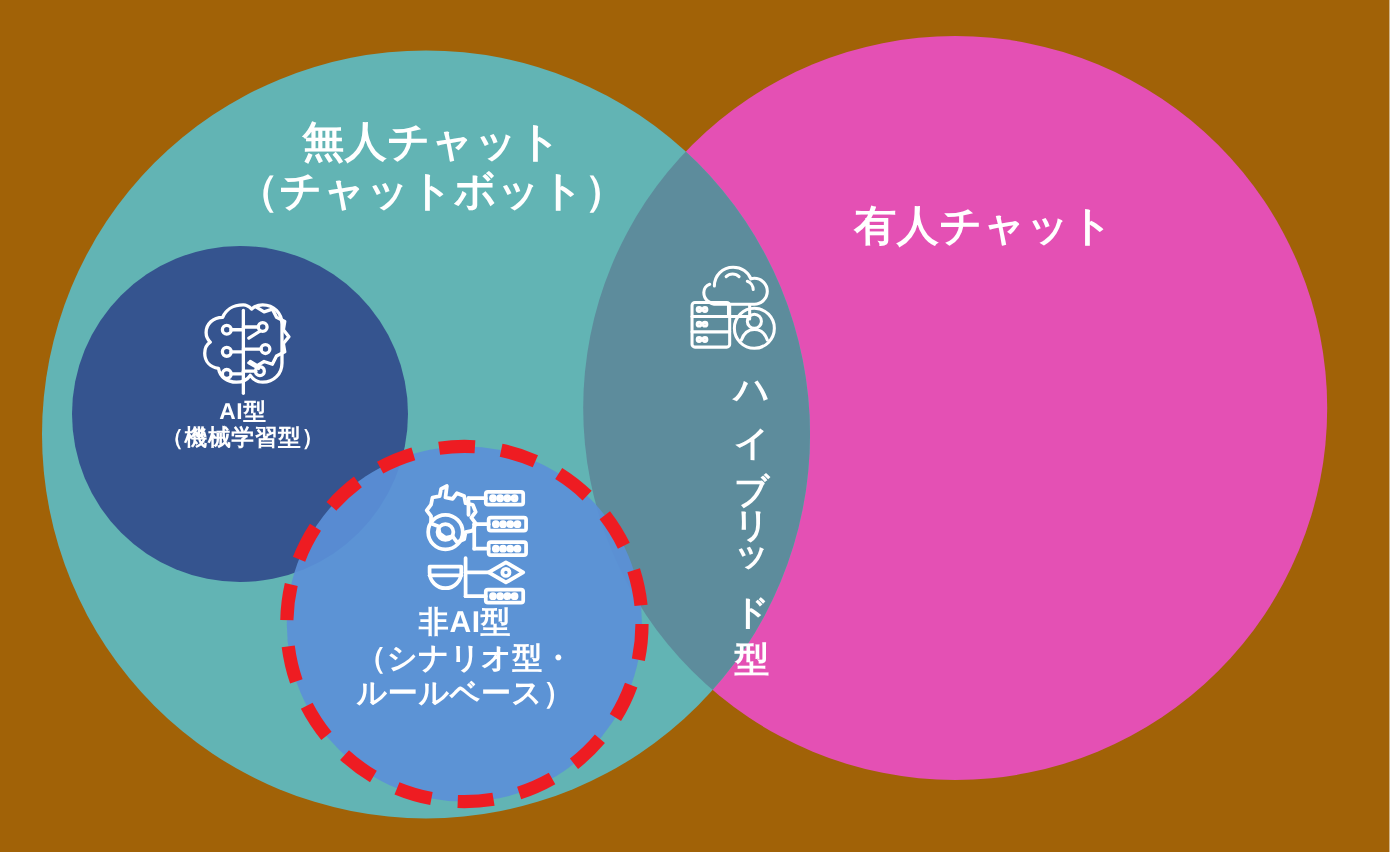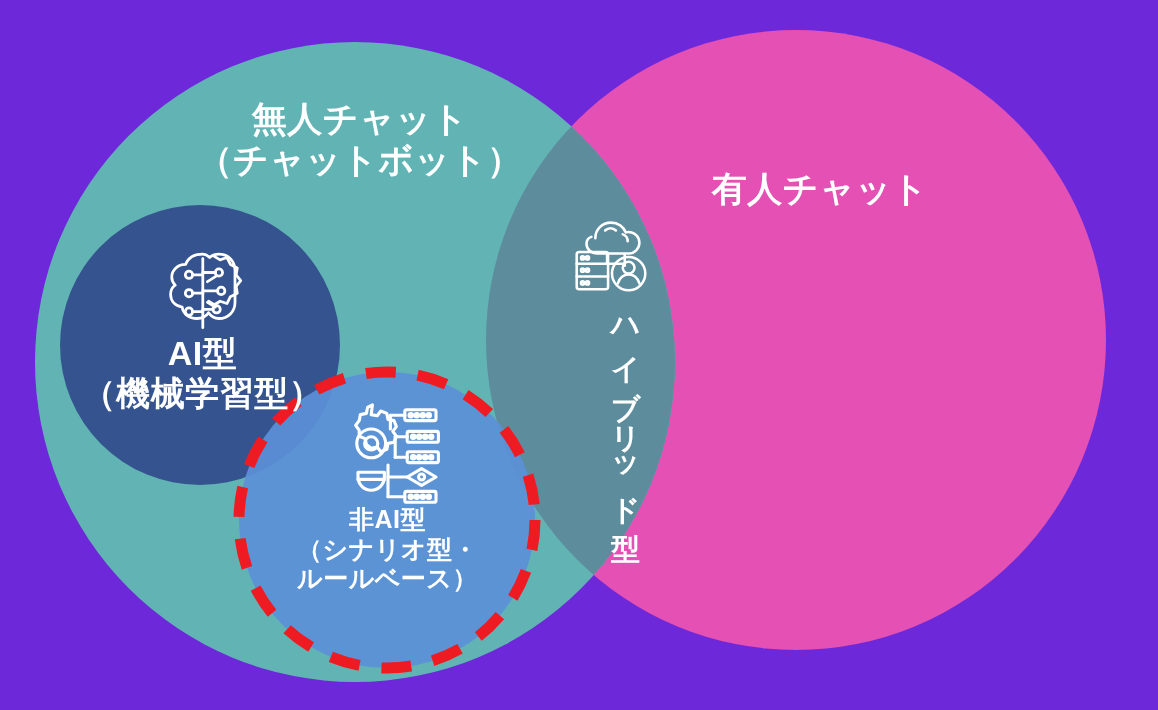--- a/index.html
+++ b/index.html
@@ -10,21 +10,21 @@
   body {
     width: 1158px;
     height: 710px;
     font-family: "Liberation Sans", "DejaVu Sans", sans-serif;
     overflow: hidden;
   }
   #venn-stage {
     position: relative;
     width: 1158px;
     height: 710px;
-    background: #6d28d9;
+    background: #a16207;
   }
   #venn-svg {
     position: absolute;
     inset: 0;
     width: 1158px;
     height: 710px;
     display: block;
   }
   .label {
     position: absolute;
@@ -46,21 +46,21 @@
     left: 645px;
     top: 125px;
     width: 350px;
     font-size: 35px;
     margin-top: 43px;
   }
   #label-ai {
     left: 60px;
     top: 333px;
     width: 285px;
-    font-size: 34px;
+    font-size: 19px;
   }
   #label-nonai {
     left: 255px;
     top: 505px;
     width: 265px;
     font-size: 25px;
   }
   #label-hybrid {
     left: 588px;
     top: 300px;

